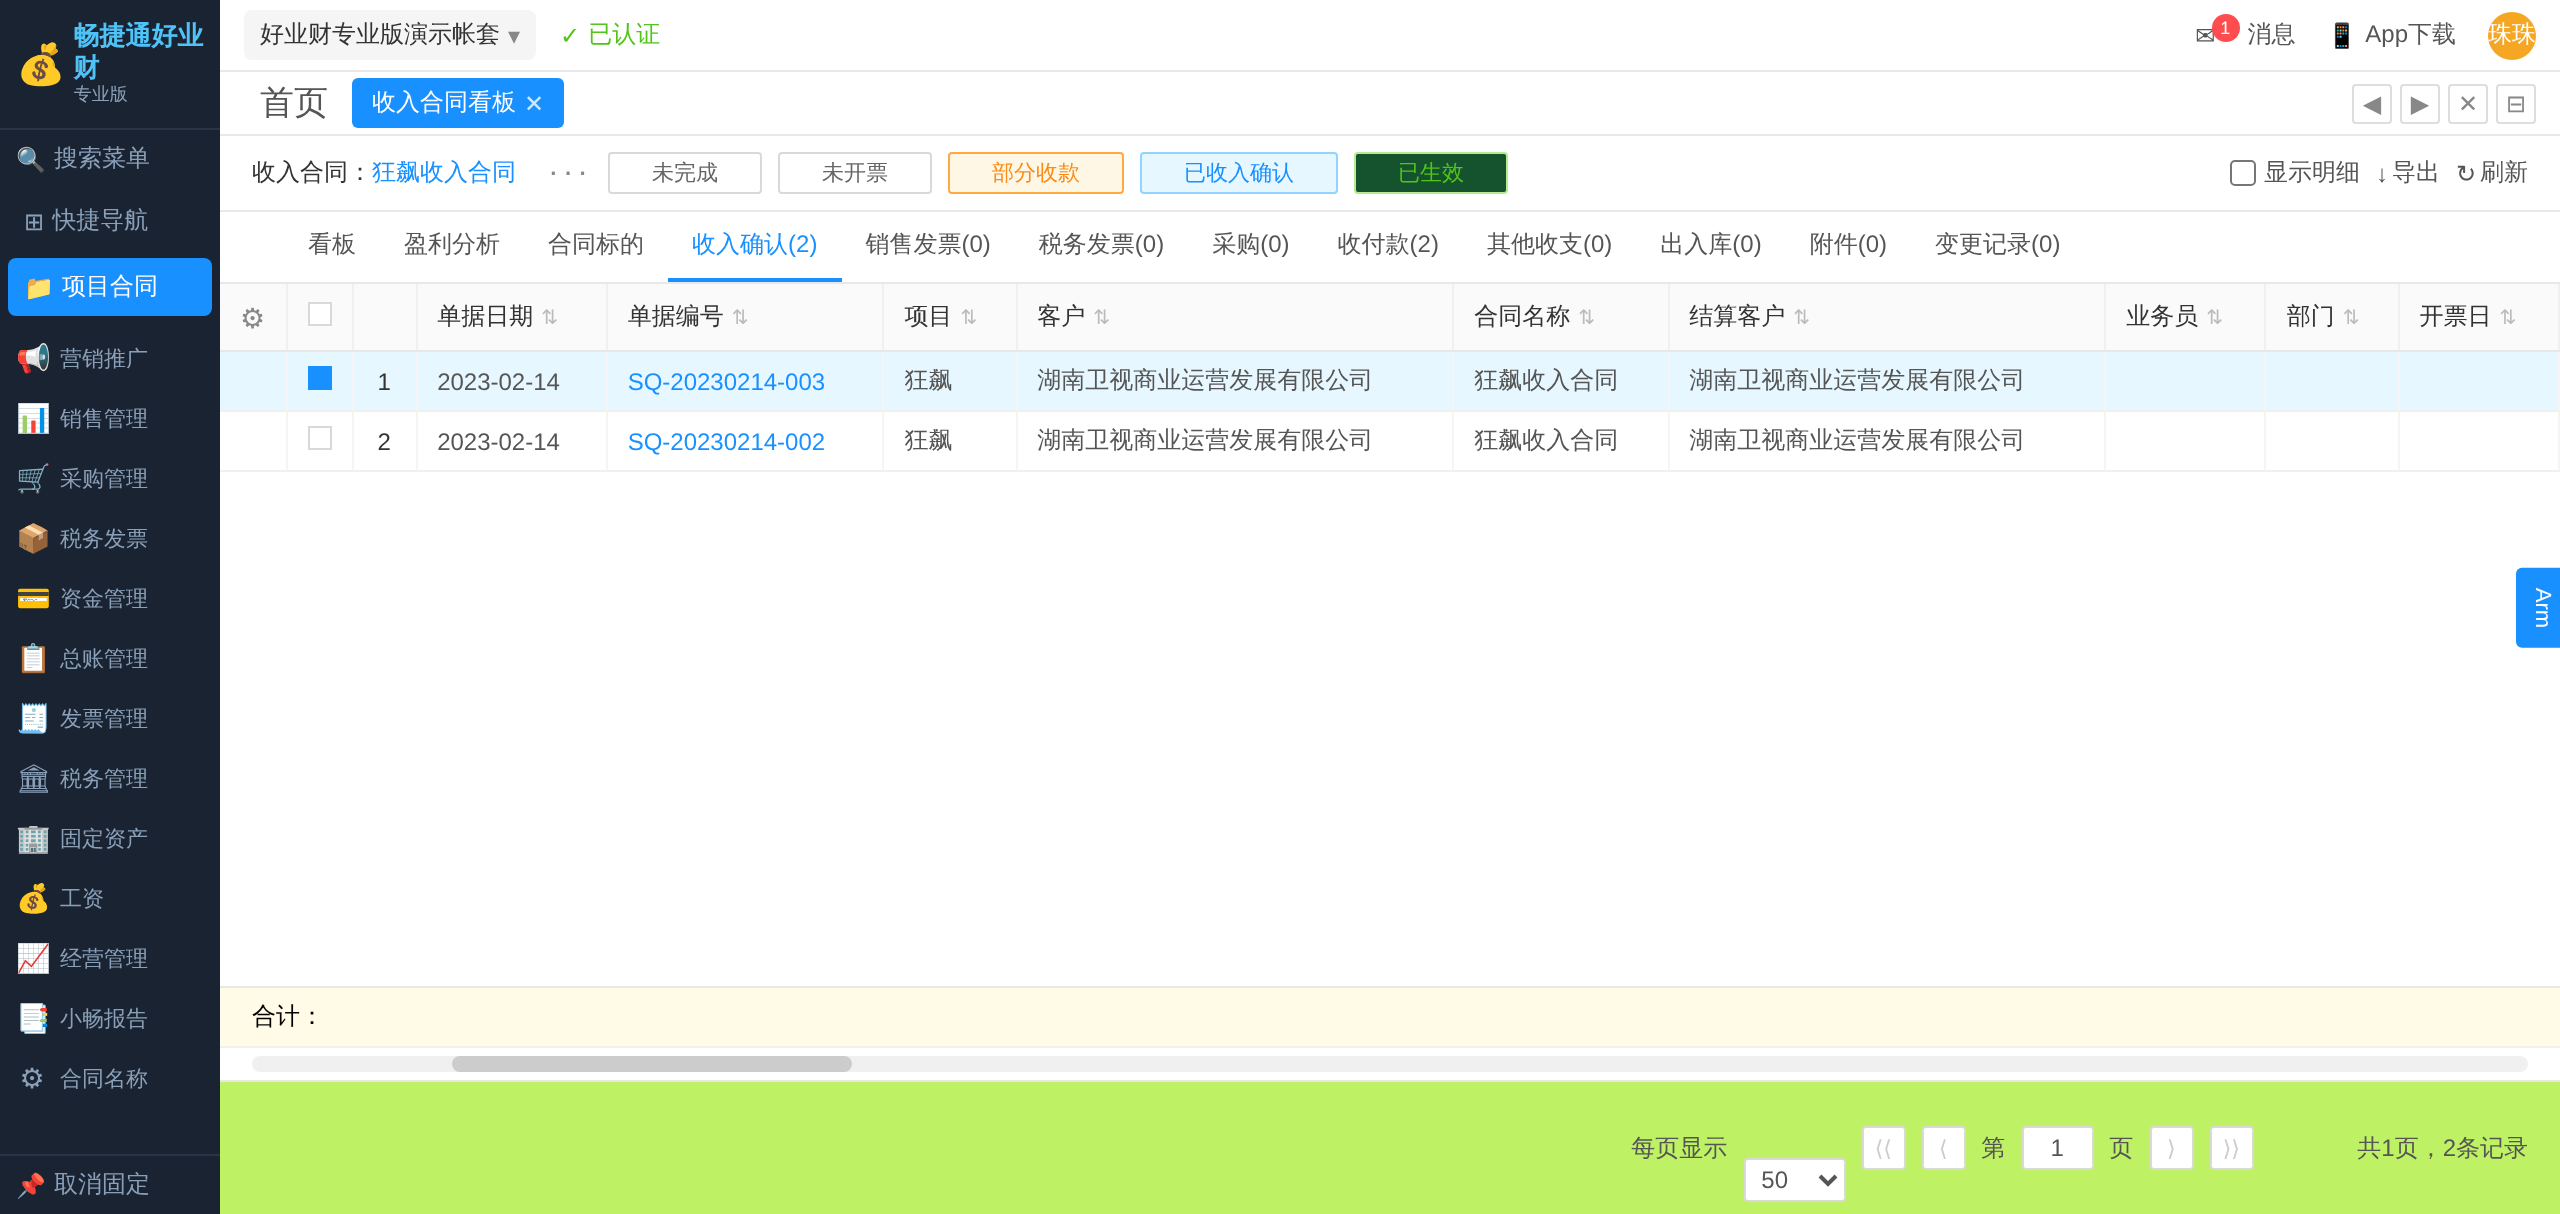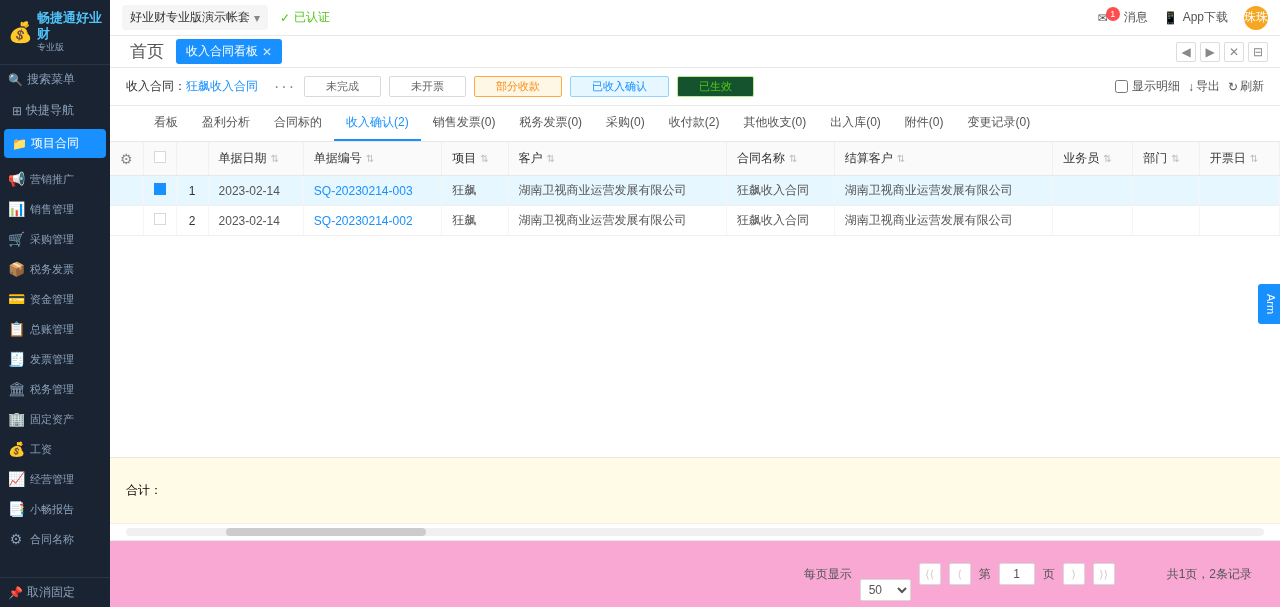--- a/index.html
+++ b/index.html
@@ -69,29 +69,29 @@
     .data-table tbody tr.selected { background: #e6f7ff; }
     .data-table .col-settings { width: 32px; text-align: center; }
     .data-table .col-check { width: 28px; text-align: center; }
     .data-table .col-num { width: 32px; text-align: center; color: #333; }
     .checkbox { width: 12px; height: 12px; border: 1px solid #d9d9d9; display: inline-block; background: #fff; cursor: pointer; }
     .link { color: #1890ff; cursor: pointer; text-decoration: none; }
     .sort-icon { color: #bbb; font-size: 10px; margin-left: 2px; }
     th .th-content { display: flex; align-items: center; gap: 2px; }
 
     
-    .table-footer { background: #fffbe6; padding: 24px 16px; display: flex; align-items: center; border-top: 1px solid #e8e8e8; flex-shrink: 0; }
+    .table-footer { background: #fffbe6; padding: 6px 16px; display: flex; align-items: center; border-top: 1px solid #e8e8e8; flex-shrink: 0; }
 
     
     .scrollbar-area { padding: 4px 16px; background: #fff; border-top: 1px solid #f0f0f0; flex-shrink: 0; }
     .scrollbar-track { height: 8px; background: #f0f0f0; border-radius: 4px; position: relative; }
     .scrollbar-thumb { height: 8px; width: 200px; background: #ccc; border-radius: 4px; position: absolute; left: 100px; }
 
     
-    .pagination { background: #f9a8d4; padding: 6px 28px; display: flex; align-items: center; justify-content: flex-end; gap: 8px; border-top: 1px solid #e8e8e8; flex-shrink: 0; }
+    .pagination { background: #bef264; padding: 6px 16px; display: flex; align-items: center; justify-content: flex-end; gap: 8px; border-top: 1px solid #e8e8e8; flex-shrink: 0; }
     .pagination-label { color: #555; }
     .pagination-select { border: 1px solid #d9d9d9; padding: 2px 4px; border-radius: 2px; color: #555; background: #fff; cursor: pointer; margin-top: 32px; }
     .pagination-btn { width: 22px; height: 22px; border: 1px solid #d9d9d9; background: #fff; display: flex; align-items: center; justify-content: center; cursor: pointer; border-radius: 2px; color: #555; font-size: 11px; }
     .pagination-btn.disabled { color: #ccc; cursor: default; }
     .pagination-input { width: 36px; height: 22px; border: 1px solid #d9d9d9; text-align: center; border-radius: 2px; color: #555; }
     .pagination-info { color: #555; margin-left: 44px; }
 
     
     .settings-icon { color: #888; cursor: pointer; font-size: 14px; }
   </style>

